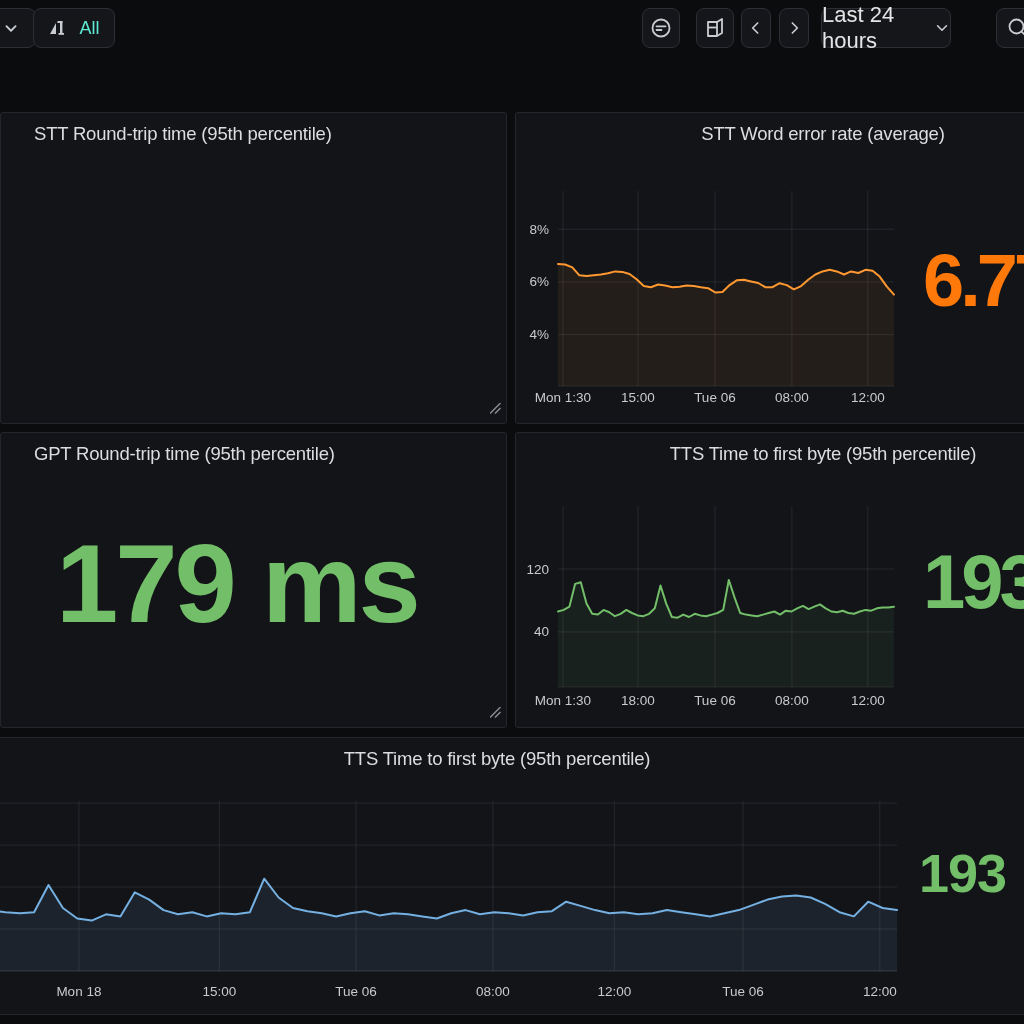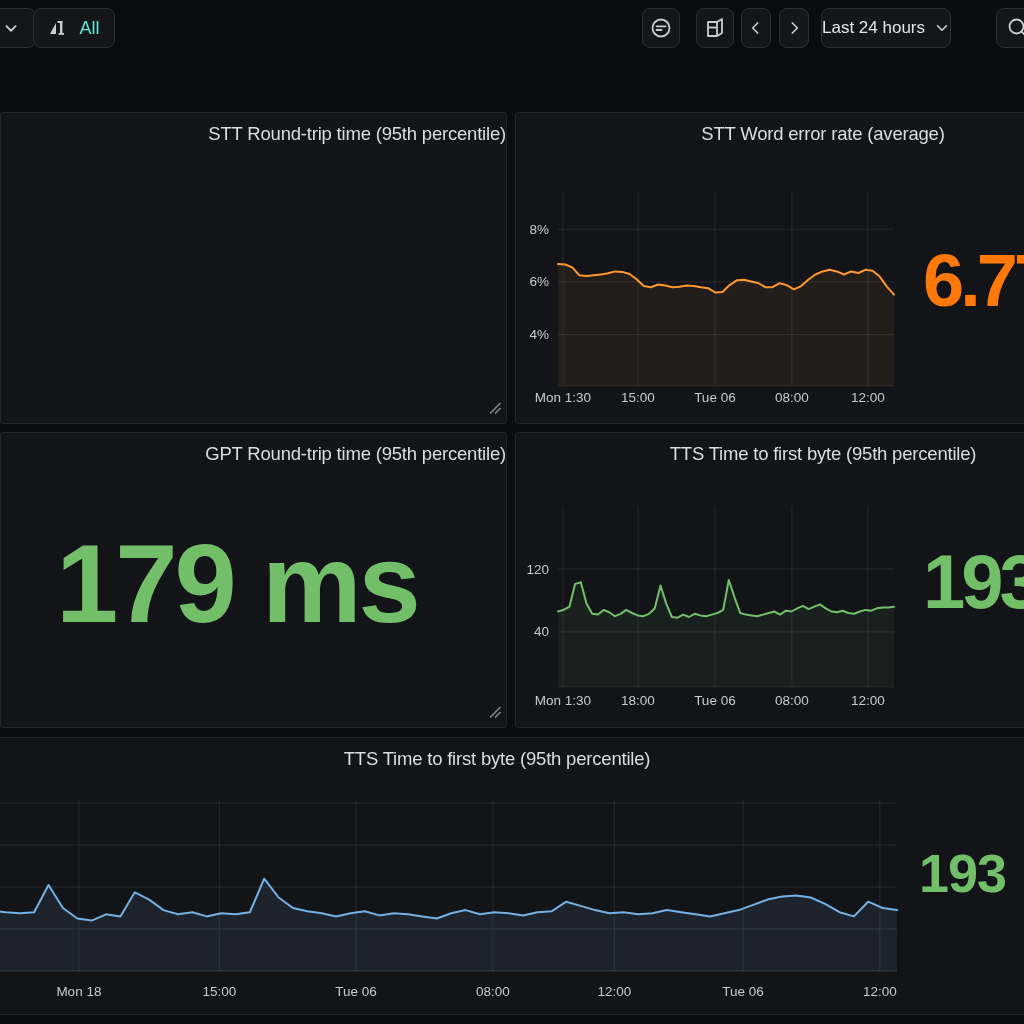--- a/index.html
+++ b/index.html
@@ -10,33 +10,33 @@
     -webkit-font-smoothing:antialiased;
   }
   
   .tbtn{
     position:absolute;top:8px;height:40px;box-sizing:border-box;
     background:#141619;border:1px solid #2c2f36;border-radius:8px;
     display:flex;align-items:center;justify-content:center;gap:9px;
     color:#c9ccd1;cursor:pointer;
   }
   .tbtn svg{display:block;}
-  .tbtn .lbl{font-size:17px;color:#e4e5e7;}
+  .tbtn .lbl{font-size:22px;color:#e4e5e7;}
   .tbtn .muted{color:#5eead4;font-size:18px;}
   
   .panel{
     position:absolute;box-sizing:border-box;
     background:#121418;border:1px solid #23262c;border-radius:3px;
   }
   .panel-title{
     position:absolute;top:10px;left:0;right:0;
     font-size:18.5px;color:#dcdde0;letter-spacing:-0.2px;
     white-space:nowrap;cursor:pointer;
   }
-  .title-left{left:33px;text-align:right;}
+  .title-left{left:33px;text-align:left;}
   .title-center{text-align:center;}
   .bigstat{
     position:absolute;line-height:1;font-weight:bold;white-space:nowrap;
   }
   .stat-huge{font-size:112px;letter-spacing:-3px;}
   .stat-side{letter-spacing:-4px;}
   .chart{position:absolute;}
   .chart svg{display:block;overflow:visible;}
   .grid{stroke:rgba(204,212,224,0.10);stroke-width:1;}
   .tick{fill:#c9cacd;font-size:13.5px;font-family:"Liberation Sans","DejaVu Sans",sans-serif;}

